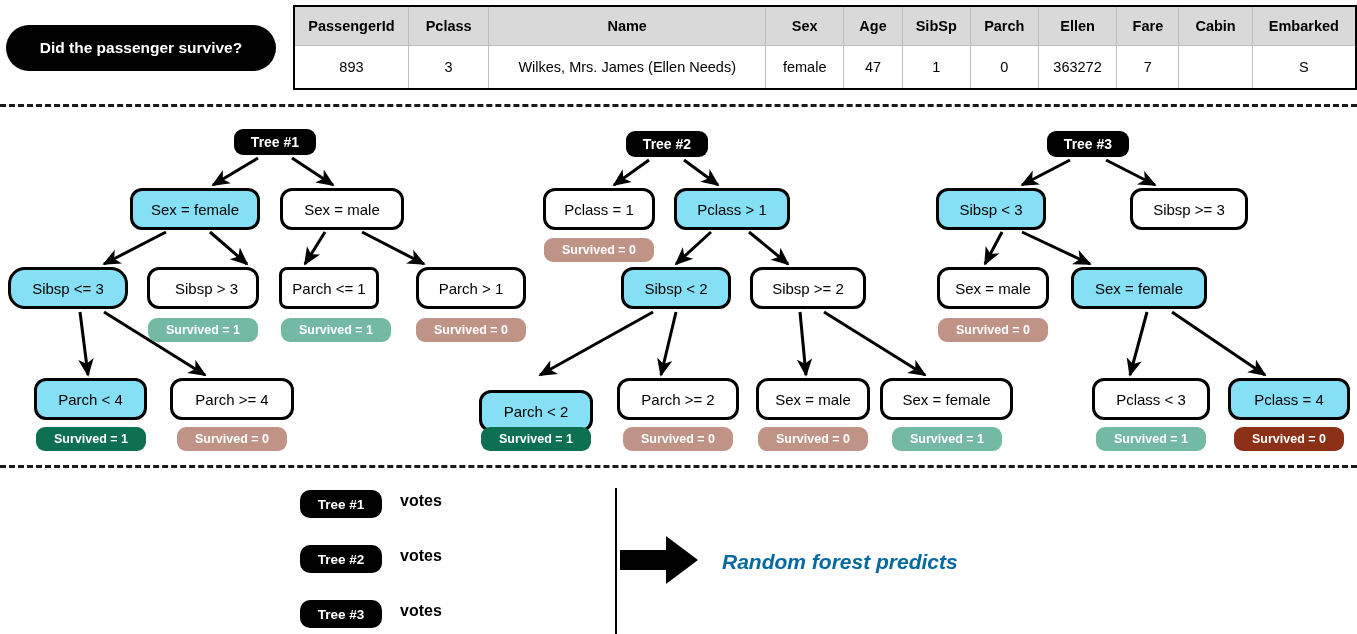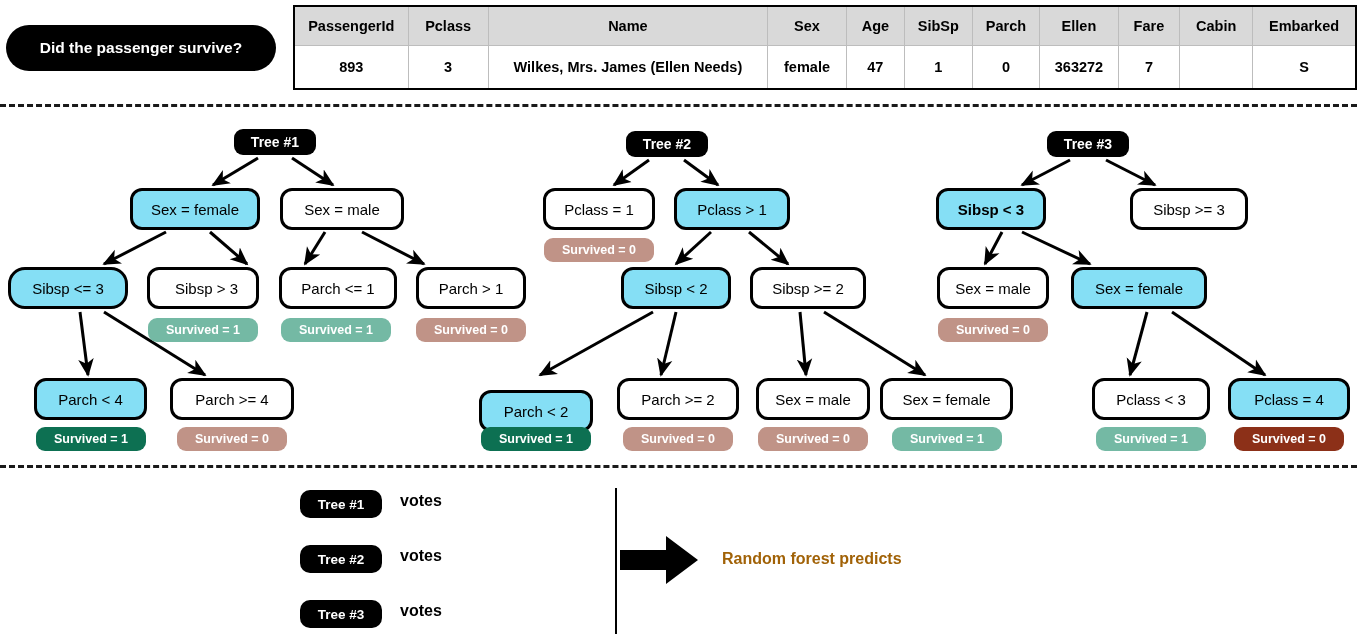--- a/index.html
+++ b/index.html
@@ -19,21 +19,21 @@
   .qpill{position:absolute;left:6px;top:25px;width:270px;height:46px;
          background:#000;border-radius:23px;display:flex;align-items:center;
          justify-content:center;color:#fff;font-size:15.5px;font-weight:bold;}
 
   
   .tbl{position:absolute;left:293px;top:5px;border-collapse:collapse;
        border:2px solid #000;background:#fff;}
   .tbl th,.tbl td{border:1px solid #bdbdbd;font-size:14.5px;color:#000;
        text-align:center;padding:0 6px;white-space:nowrap;}
   .tbl th{background:#d9d9d9;font-weight:bold;height:38px;}
-  .tbl td{height:42px;font-weight:bold;}
+  .tbl td{height:42px;font-weight:normal;}
   .c-pid{width:108px;}.c-pcl{width:78px;}.c-nam{width:286px;}
   .c-sex{width:76px;}.c-age{width:54px;}.c-sib{width:62px;}
   .c-par{width:62px;}.c-tic{width:74px;}.c-far{width:58px;margin-top:48px;}
   .c-cab{width:70px;}.c-emb{width:100px;}
 
   
   .tlabel{position:absolute;background:#000;color:#fff;border-radius:9px;
           height:26px;display:flex;align-items:center;justify-content:center;
           font-size:14px;font-weight:bold;z-index:5;}
   .node{position:absolute;height:42px;border:3px solid #000;border-radius:12px;
@@ -49,21 +49,21 @@
   .badge.s0on{background:#8c3018;}
 
   
   .vlabel{position:absolute;background:#000;color:#fff;border-radius:10px;
           width:82px;height:28px;display:flex;align-items:center;
           justify-content:center;font-size:13.5px;font-weight:bold;}
   .votes{position:absolute;font-size:16px;font-weight:bold;color:#000;}
   .vbadge{position:absolute;height:28px;width:110px;border-radius:9px;
           display:flex;align-items:center;justify-content:center;
           font-size:13px;font-weight:bold;color:#fff;}
-  .predtext{position:absolute;font-size:16px;font-weight:bold;color:#a16207;}
+  .predtext{position:absolute;font-size:21px;font-weight:bold;color:#0369a1;font-style:italic;}
   .arrow{position:absolute;left:620px;top:534px;}
   svg.edges{position:absolute;left:0;top:0;width:1357px;height:634px;
             pointer-events:none;z-index:1;}
 </style>
 </head>
 <body>
 
 <div class="canvas">
 
   <svg class="edges" viewBox="0 0 1357 634">
@@ -138,21 +138,21 @@
 
   <div class="hdivider" id="div1"></div>
 
   <div class="tlabel" style="left:234px;top:129px;width:82px;">Tree #1</div>
 
   <div class="node active" style="left:130px;top:188px;width:130px;">Sex = female</div>
   <div class="node" style="left:280px;top:188px;width:124px;">Sex = male</div>
 
   <div class="node active" style="left:8px;top:267px;width:120px;border-radius:17px;">Sibsp &lt;= 3</div>
   <div class="node" style="left:147px;top:267px;width:112px;padding-left:7px;">Sibsp &gt; 3</div>
-  <div class="node" style="left:279px;top:267px;width:118px;">Parch &lt;= 1</div>
+  <div class="node" style="left:279px;top:267px;width:100px;border-radius:8px;">Parch &lt;= 1</div>
   <div class="node" style="left:416px;top:267px;width:110px;">Parch &gt; 1</div>
 
   <div class="badge s1" style="left:148px;top:318px;width:110px;">Survived = 1</div>
   <div class="badge s1" style="left:281px;top:318px;width:110px;">Survived = 1</div>
   <div class="badge s0" style="left:416px;top:318px;width:110px;">Survived = 0</div>
 
   <div class="node active" style="left:34px;top:378px;width:113px;">Parch &lt; 4</div>
   <div class="node" style="left:170px;top:378px;width:124px;">Parch &gt;= 4</div>
 
   <div class="badge s1on" style="left:36px;top:427px;width:110px;">Survived = 1</div>
@@ -173,21 +173,21 @@
   <div class="node" style="left:756px;top:378px;width:114px;">Sex = male</div>
   <div class="node" style="left:880px;top:378px;width:133px;">Sex = female</div>
 
   <div class="badge s1on" style="left:481px;top:427px;width:110px;">Survived = 1</div>
   <div class="badge s0" style="left:623px;top:427px;width:110px;">Survived = 0</div>
   <div class="badge s0" style="left:758px;top:427px;width:110px;">Survived = 0</div>
   <div class="badge s1" style="left:892px;top:427px;width:110px;">Survived = 1</div>
 
   <div class="tlabel" style="left:1047px;top:131px;width:82px;">Tree #3</div>
 
-  <div class="node active" style="left:936px;top:188px;width:110px;font-weight:bold;">Sibsp &lt; 3</div>
+  <div class="node active" style="left:936px;top:188px;width:110px;">Sibsp &lt; 3</div>
   <div class="node" style="left:1130px;top:188px;width:118px;text-align:center;">Sibsp &gt;= 3</div>
 
   <div class="node" style="left:937px;top:267px;width:112px;">Sex = male</div>
   <div class="node active" style="left:1071px;top:267px;width:136px;">Sex = female</div>
 
   <div class="badge s0" style="left:938px;top:318px;width:110px;">Survived = 0</div>
 
   <div class="node" style="left:1092px;top:378px;width:118px;">Pclass &lt; 3</div>
   <div class="node active" style="left:1228px;top:378px;width:122px;">Pclass = 4</div>
 

